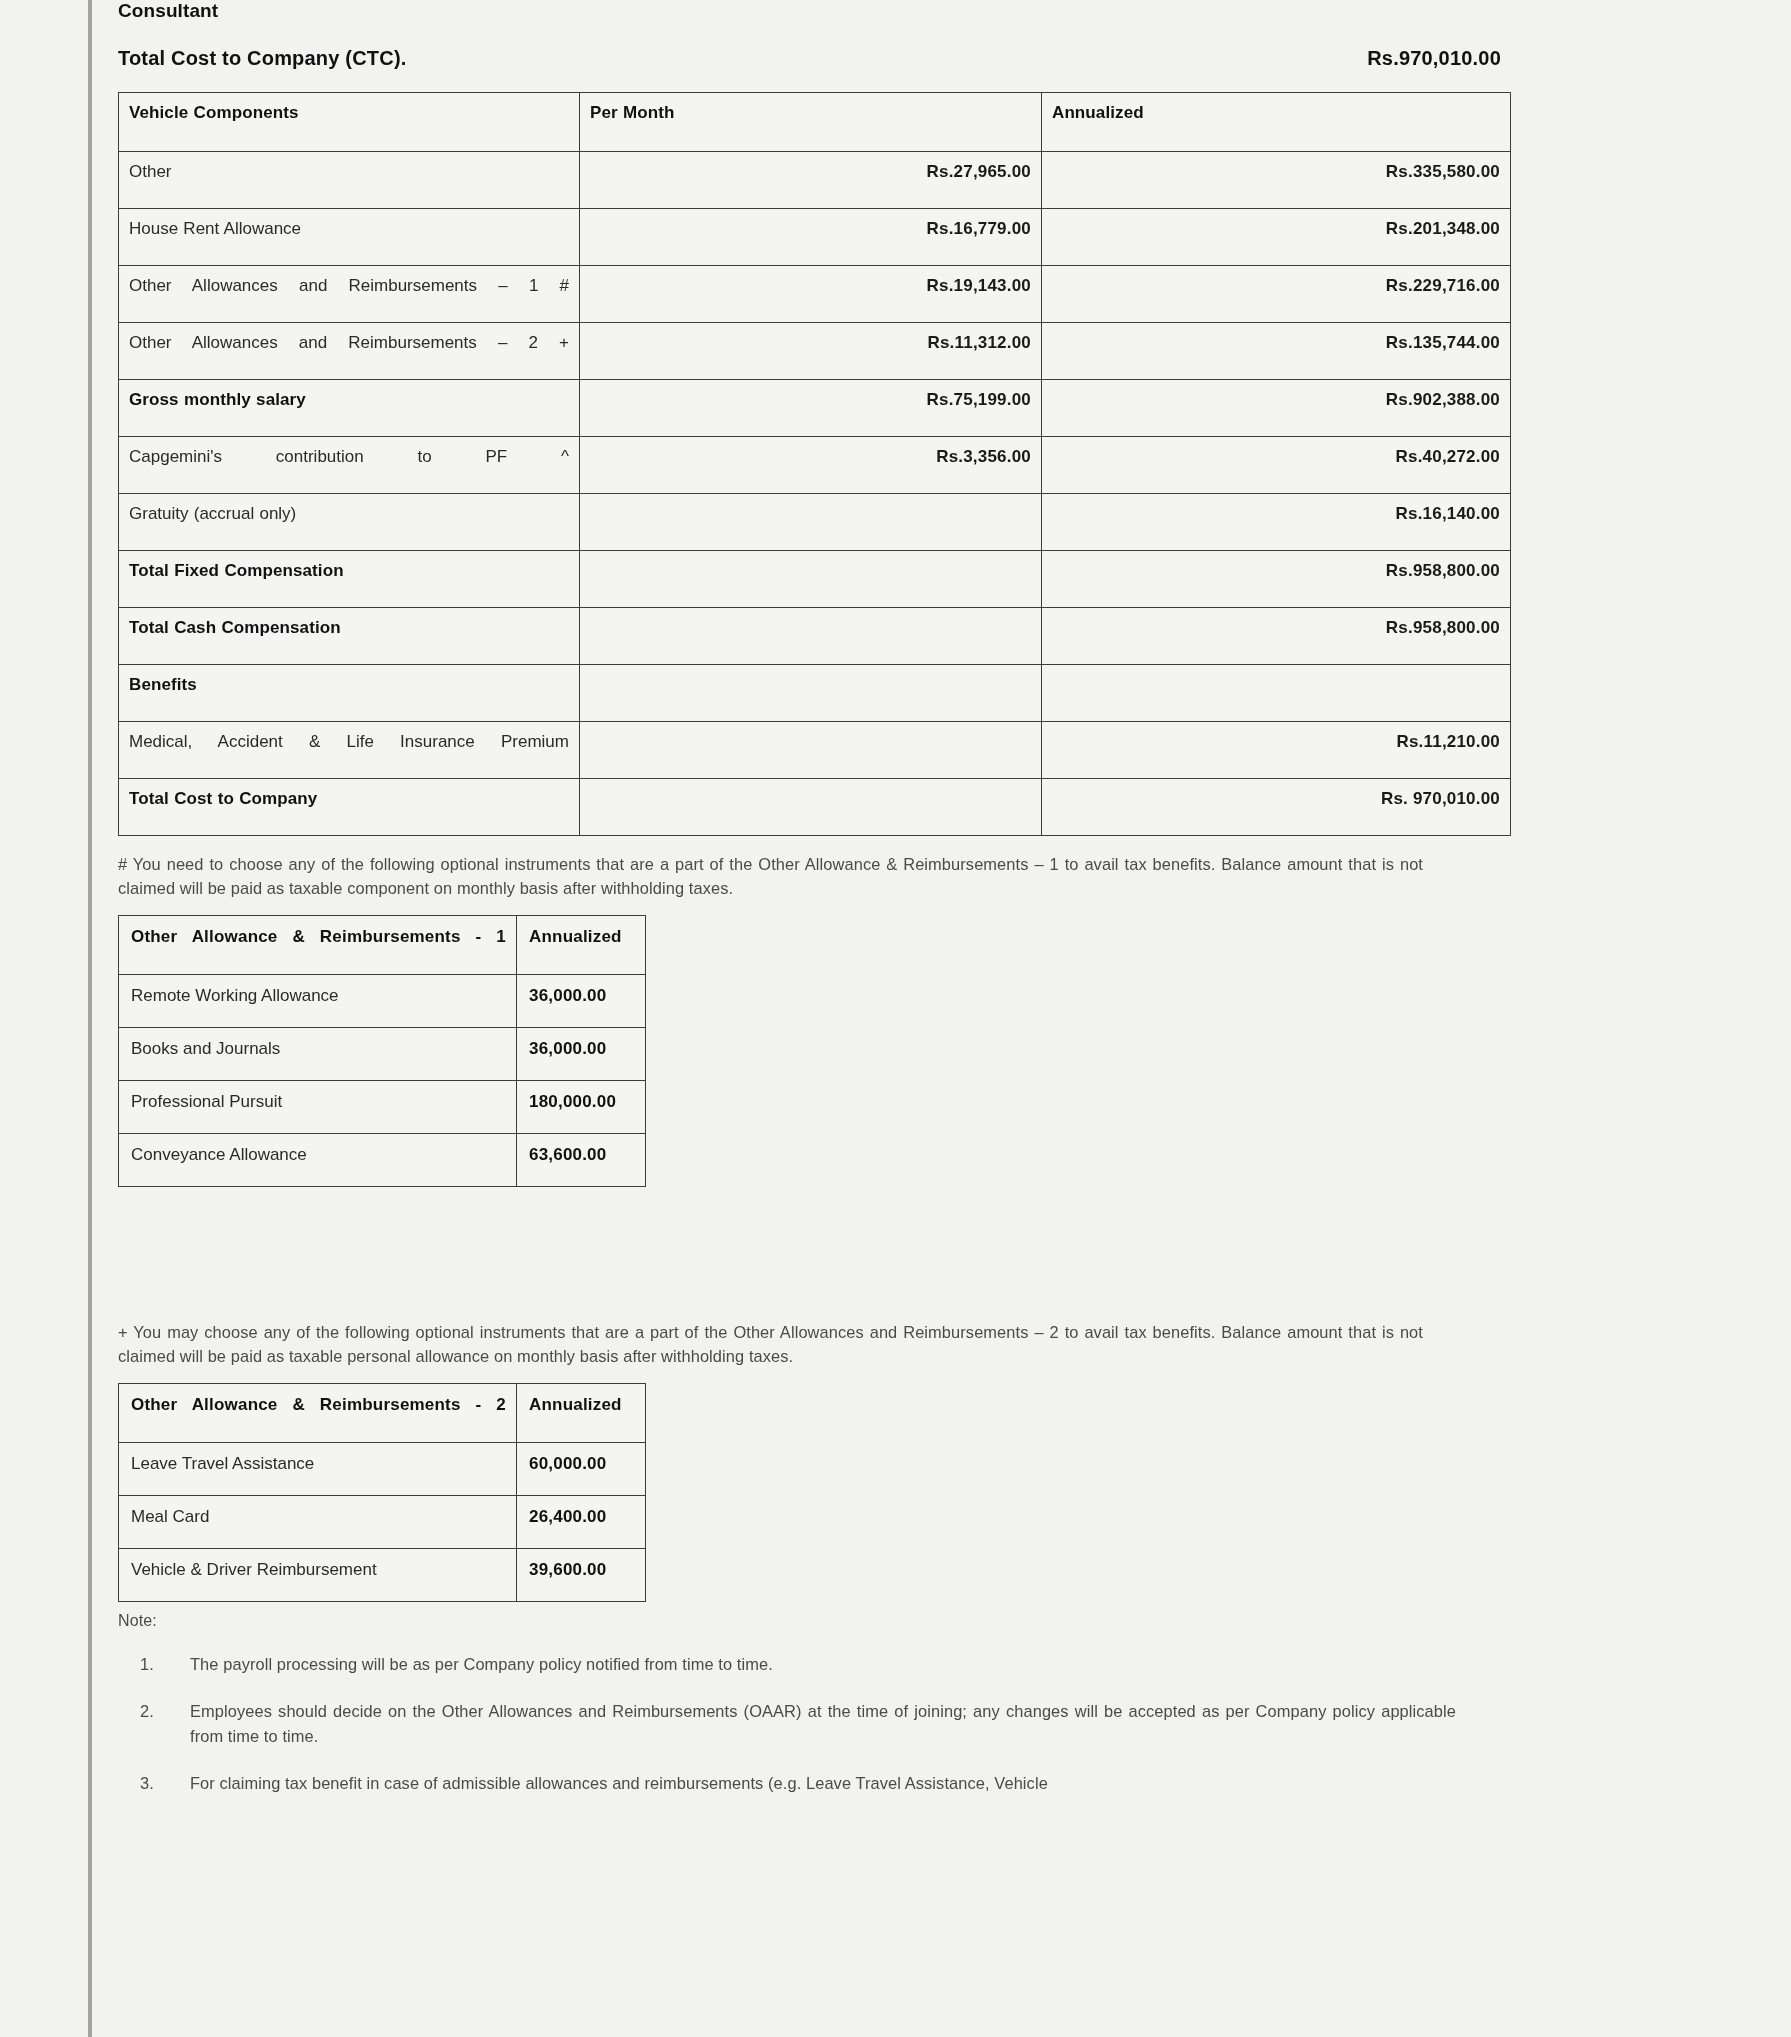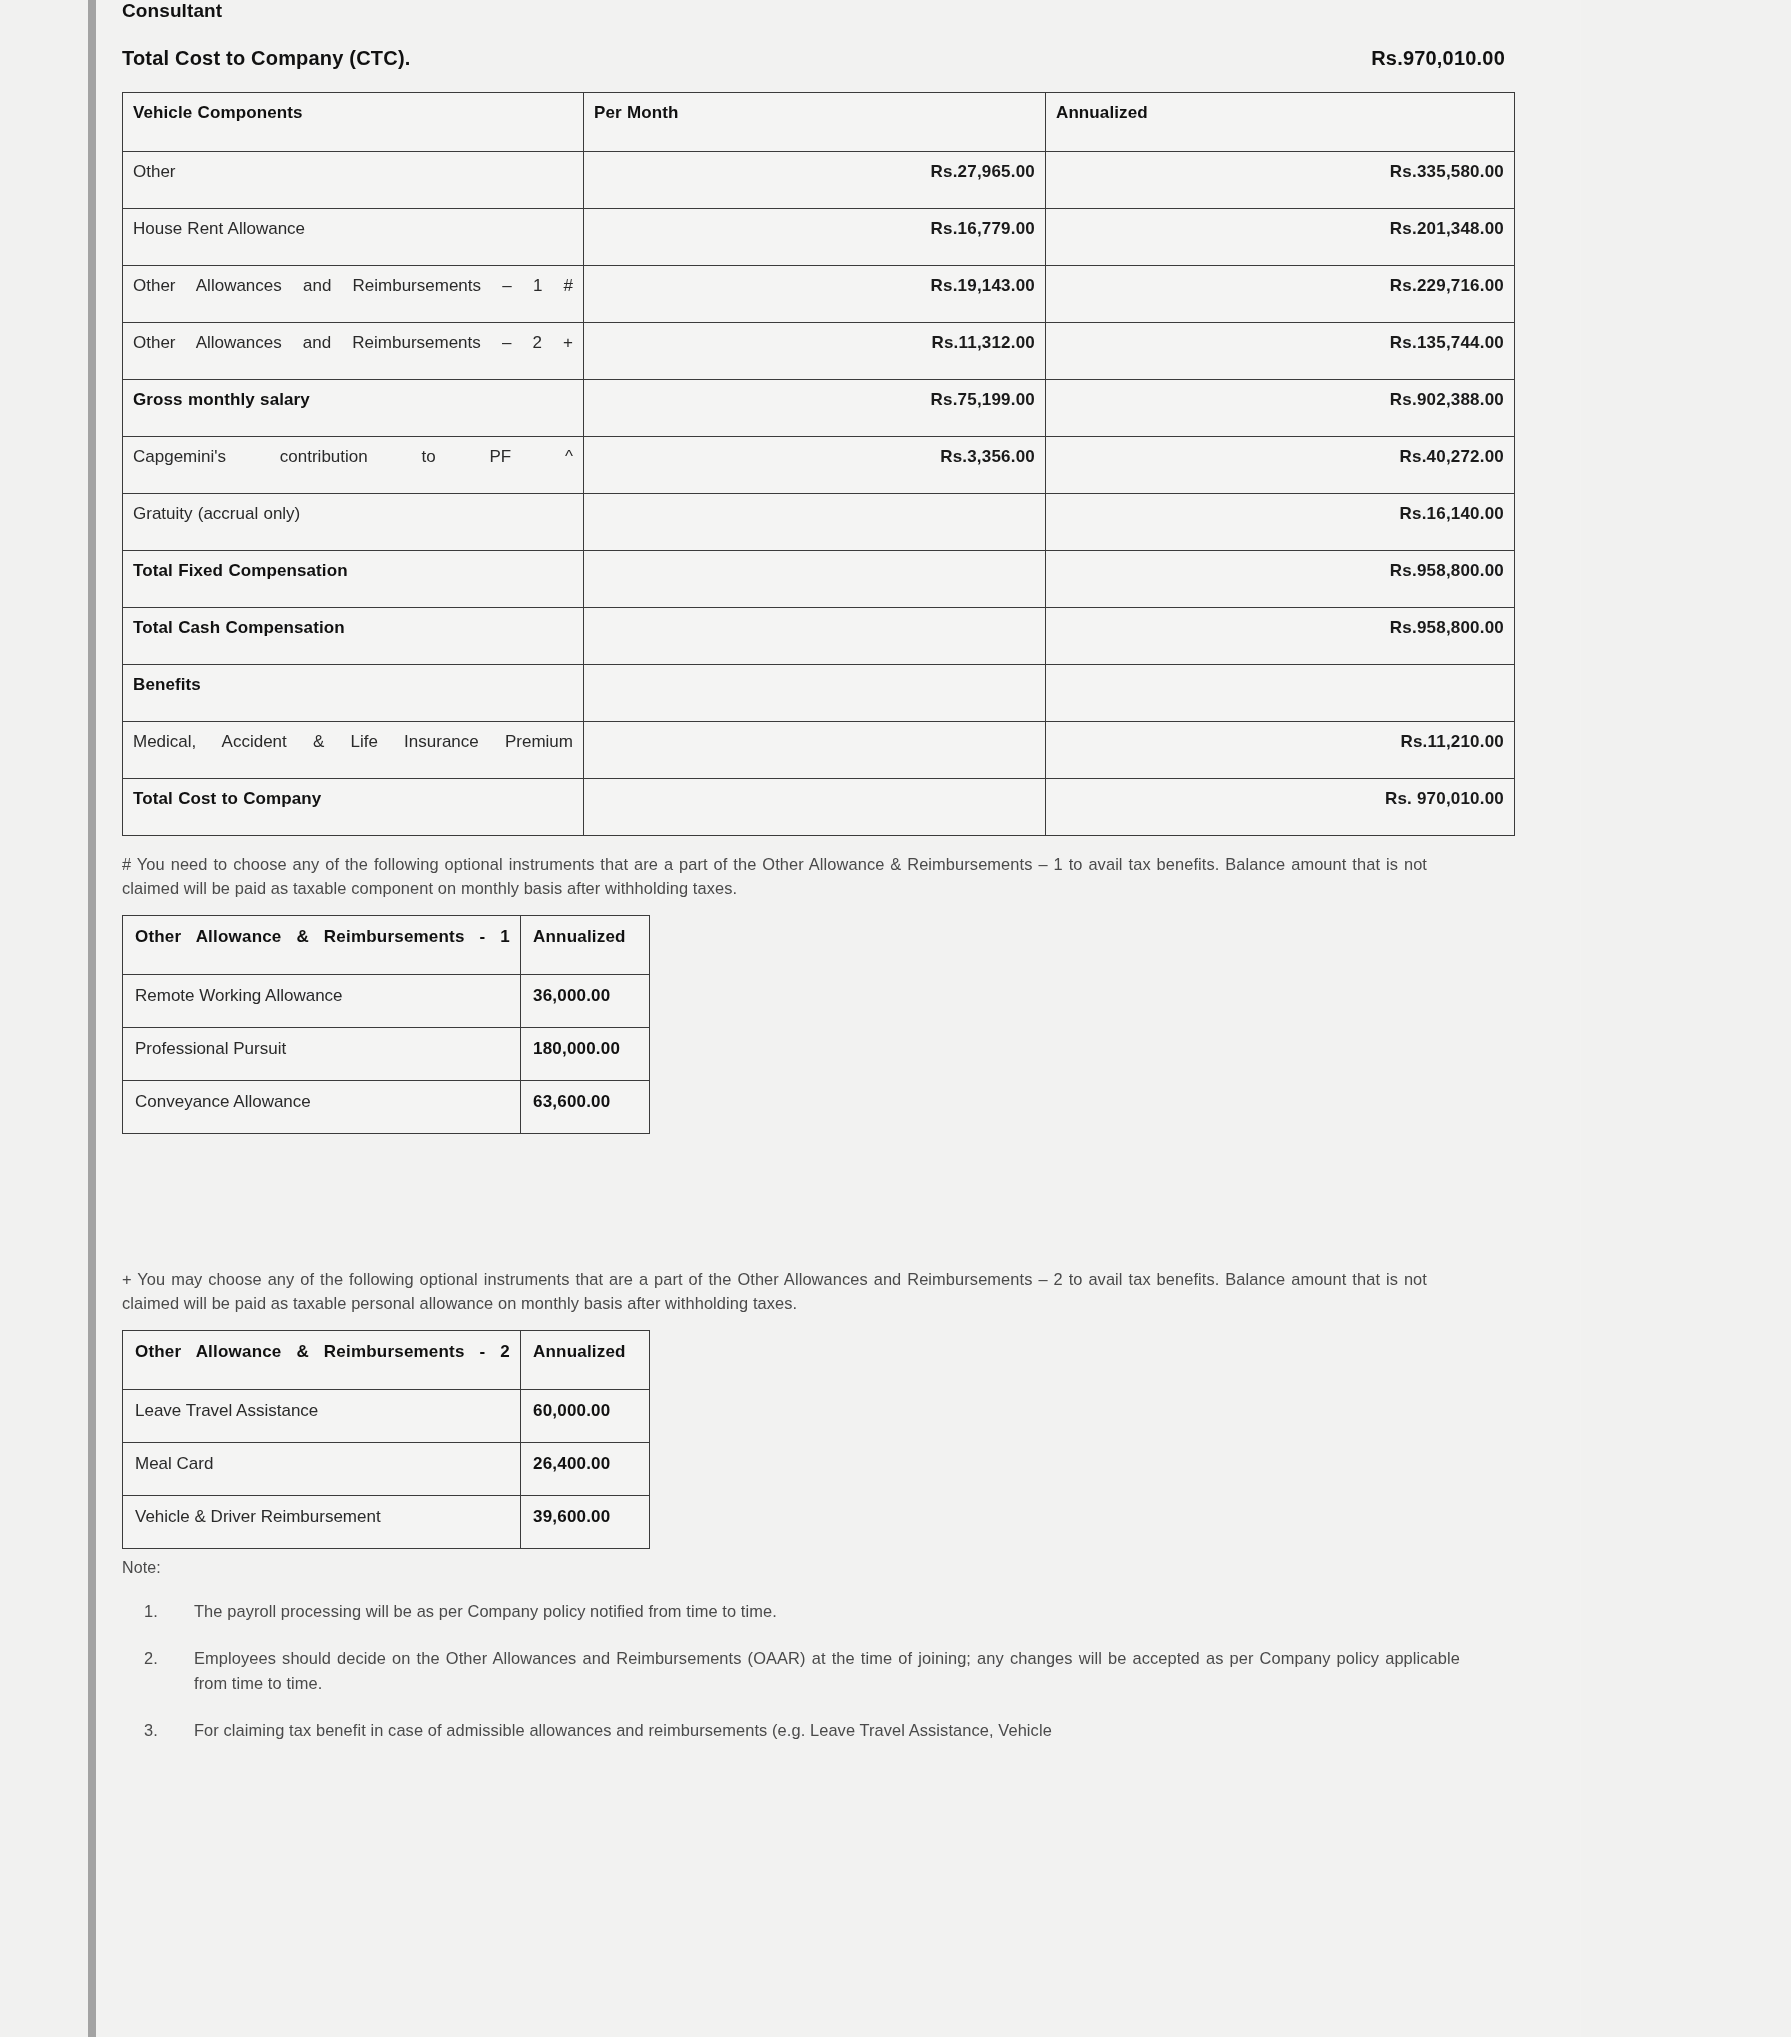--- a/index.html
+++ b/index.html
@@ -17,21 +17,21 @@
   }
 
   
   #page {
     position: absolute;
     left: 88px;
     top: 0;
     width: 1493px;
     height: 2038px;
     background: #f2f2f1;
-    border-left: 8px solid #a3a3a3;
+    border-left: 4px solid #a3a3a3;
     box-sizing: border-box;
     padding: 0 0 0 26px;
   }
 
   .doc-body {
     position: relative;
     width: 1393px;
   }
 
   
@@ -291,20 +291,24 @@
         <tbody id="oaar1-body">
           <tr class="head">
             <td class="h-label">Other Allowance &amp; Reimbursements - 1</td>
             <td class="val">Annualized</td>
           </tr>
         <tr>
               <td>Remote Working Allowance</td>
               <td class="val">36,000.00</td>
             </tr>
             <tr>
+              <td>Books and Journals</td>
+              <td class="val">36,000.00</td>
+            </tr>
+            <tr>
               <td>Professional Pursuit</td>
               <td class="val">180,000.00</td>
             </tr>
             <tr>
               <td>Conveyance Allowance</td>
               <td class="val">63,600.00</td>
             </tr>
           </tbody>
       </table>
     </div>

